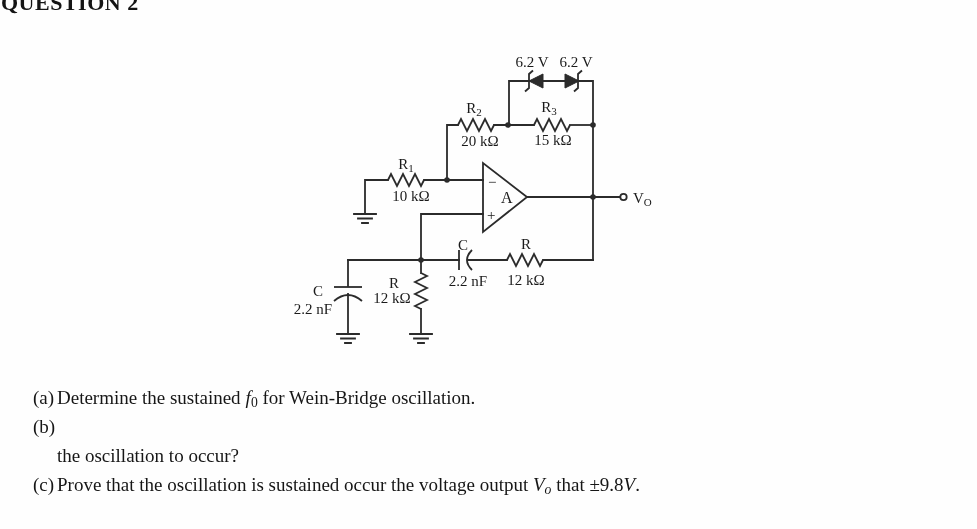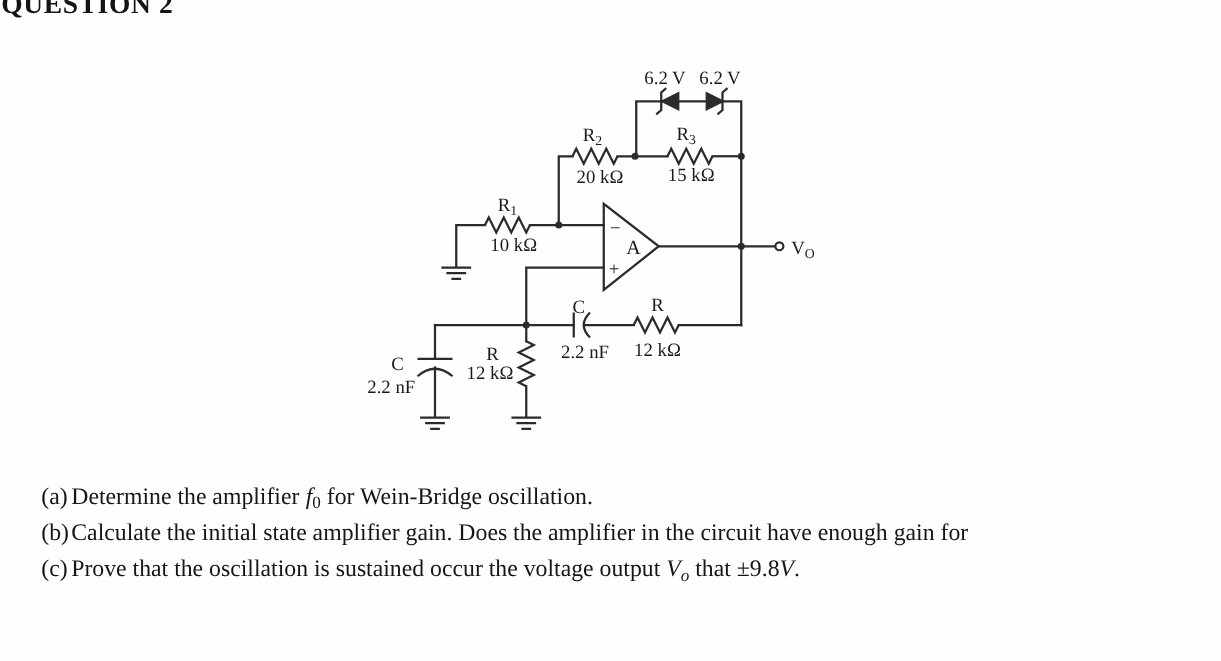--- a/index.html
+++ b/index.html
@@ -140,26 +140,26 @@
   <text x="392" y="303" text-anchor="middle">12 kΩ</text>
 
   <text x="318" y="296" text-anchor="middle">C</text>
   <text x="313" y="314" text-anchor="middle">2.2 nF</text>
 </svg>
 
 <div class="questions">
 
   <div class="q-item">
     <span class="q-label">(a)</span>
-    <span class="q-text"><span>Determine the amplifier</span><span class="it fvar">f</span><sub>0</sub><span> for Wein-Bridge oscillation.</span></span>
+    <span class="q-text"><span>Determine the sustained</span><span class="it fvar">f</span><sub>0</sub><span> for Wein-Bridge oscillation.</span></span>
   </div>
 
   <div class="q-item">
     <span class="q-label">(b)</span>
-    <span class="q-text"><span>Calculate the initial state amplifier gain. Does the amplifier in the circuit have enough gain for</span><br></span>
+    <span class="q-text"><br><span>the oscillation to occur?</span></span>
   </div>
 
   <div class="q-item">
     <span class="q-label">(c)</span>
     <span class="q-text"><span>Prove that the oscillation is sustained occur the voltage output </span><span class="it">V</span><sub class="it">o</sub><span> that </span><span>±</span><span>9.8</span><span class="it">V</span><span>.</span></span>
   </div>
 
 </div>
 
 </body></html>

